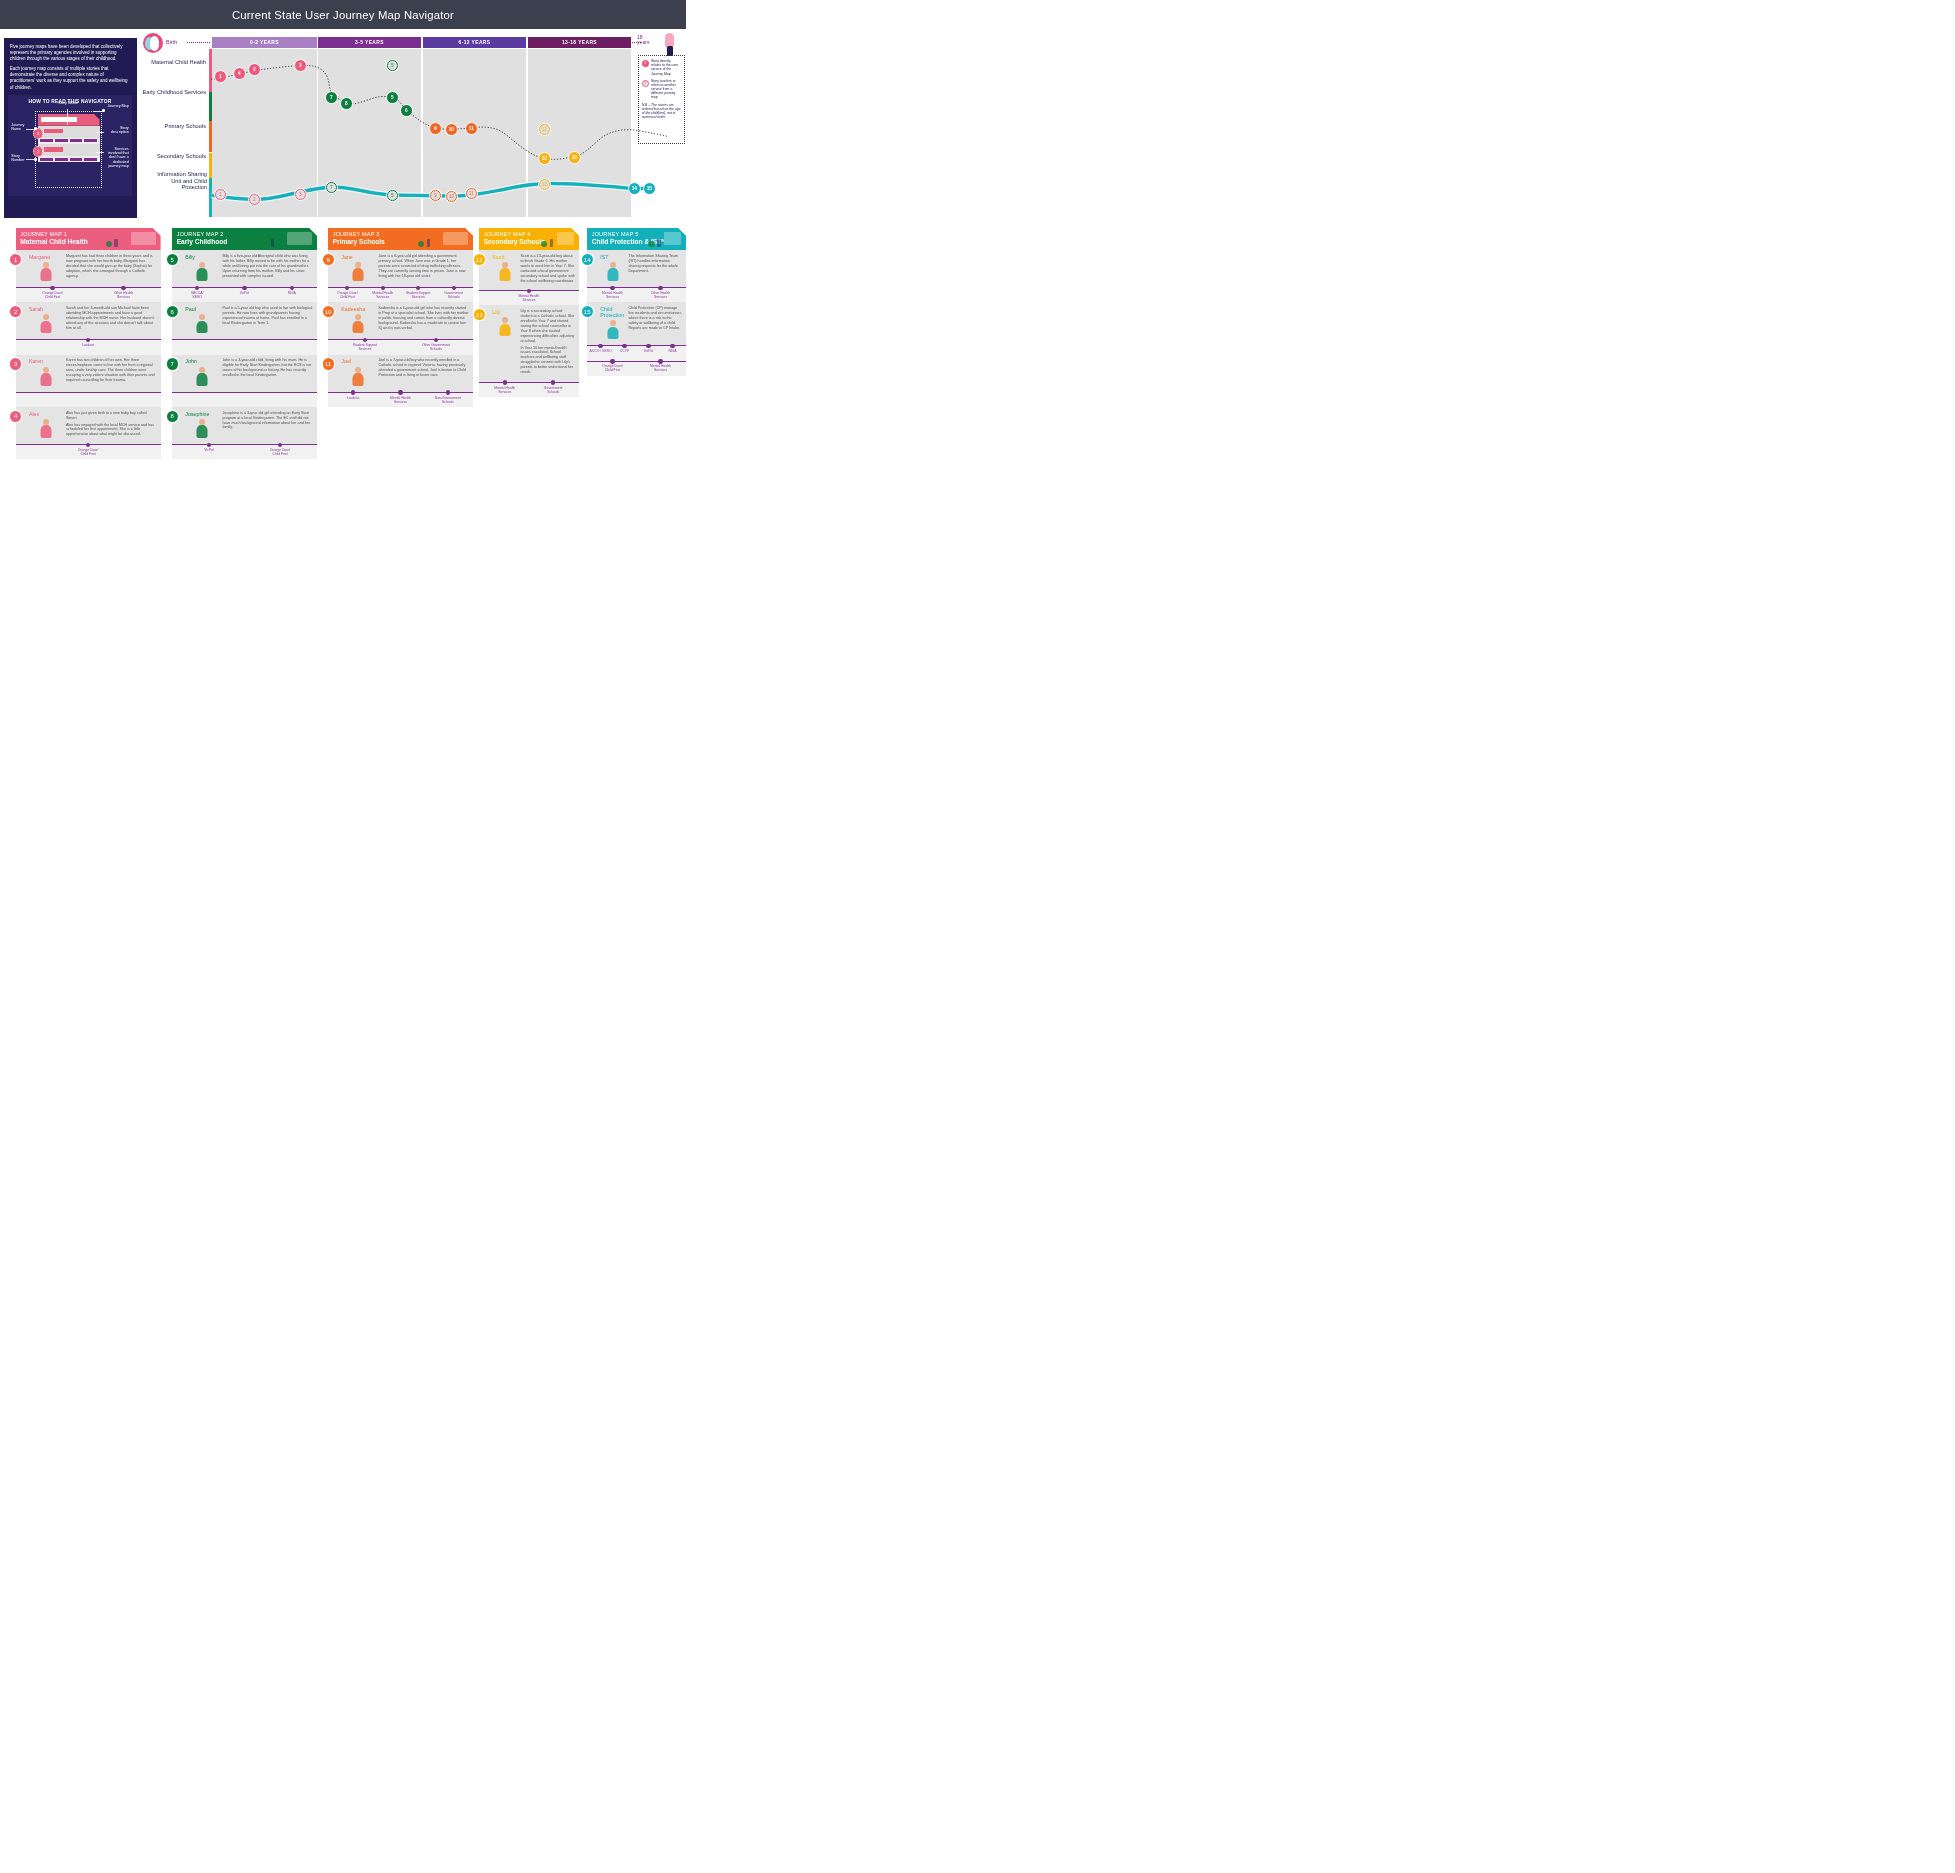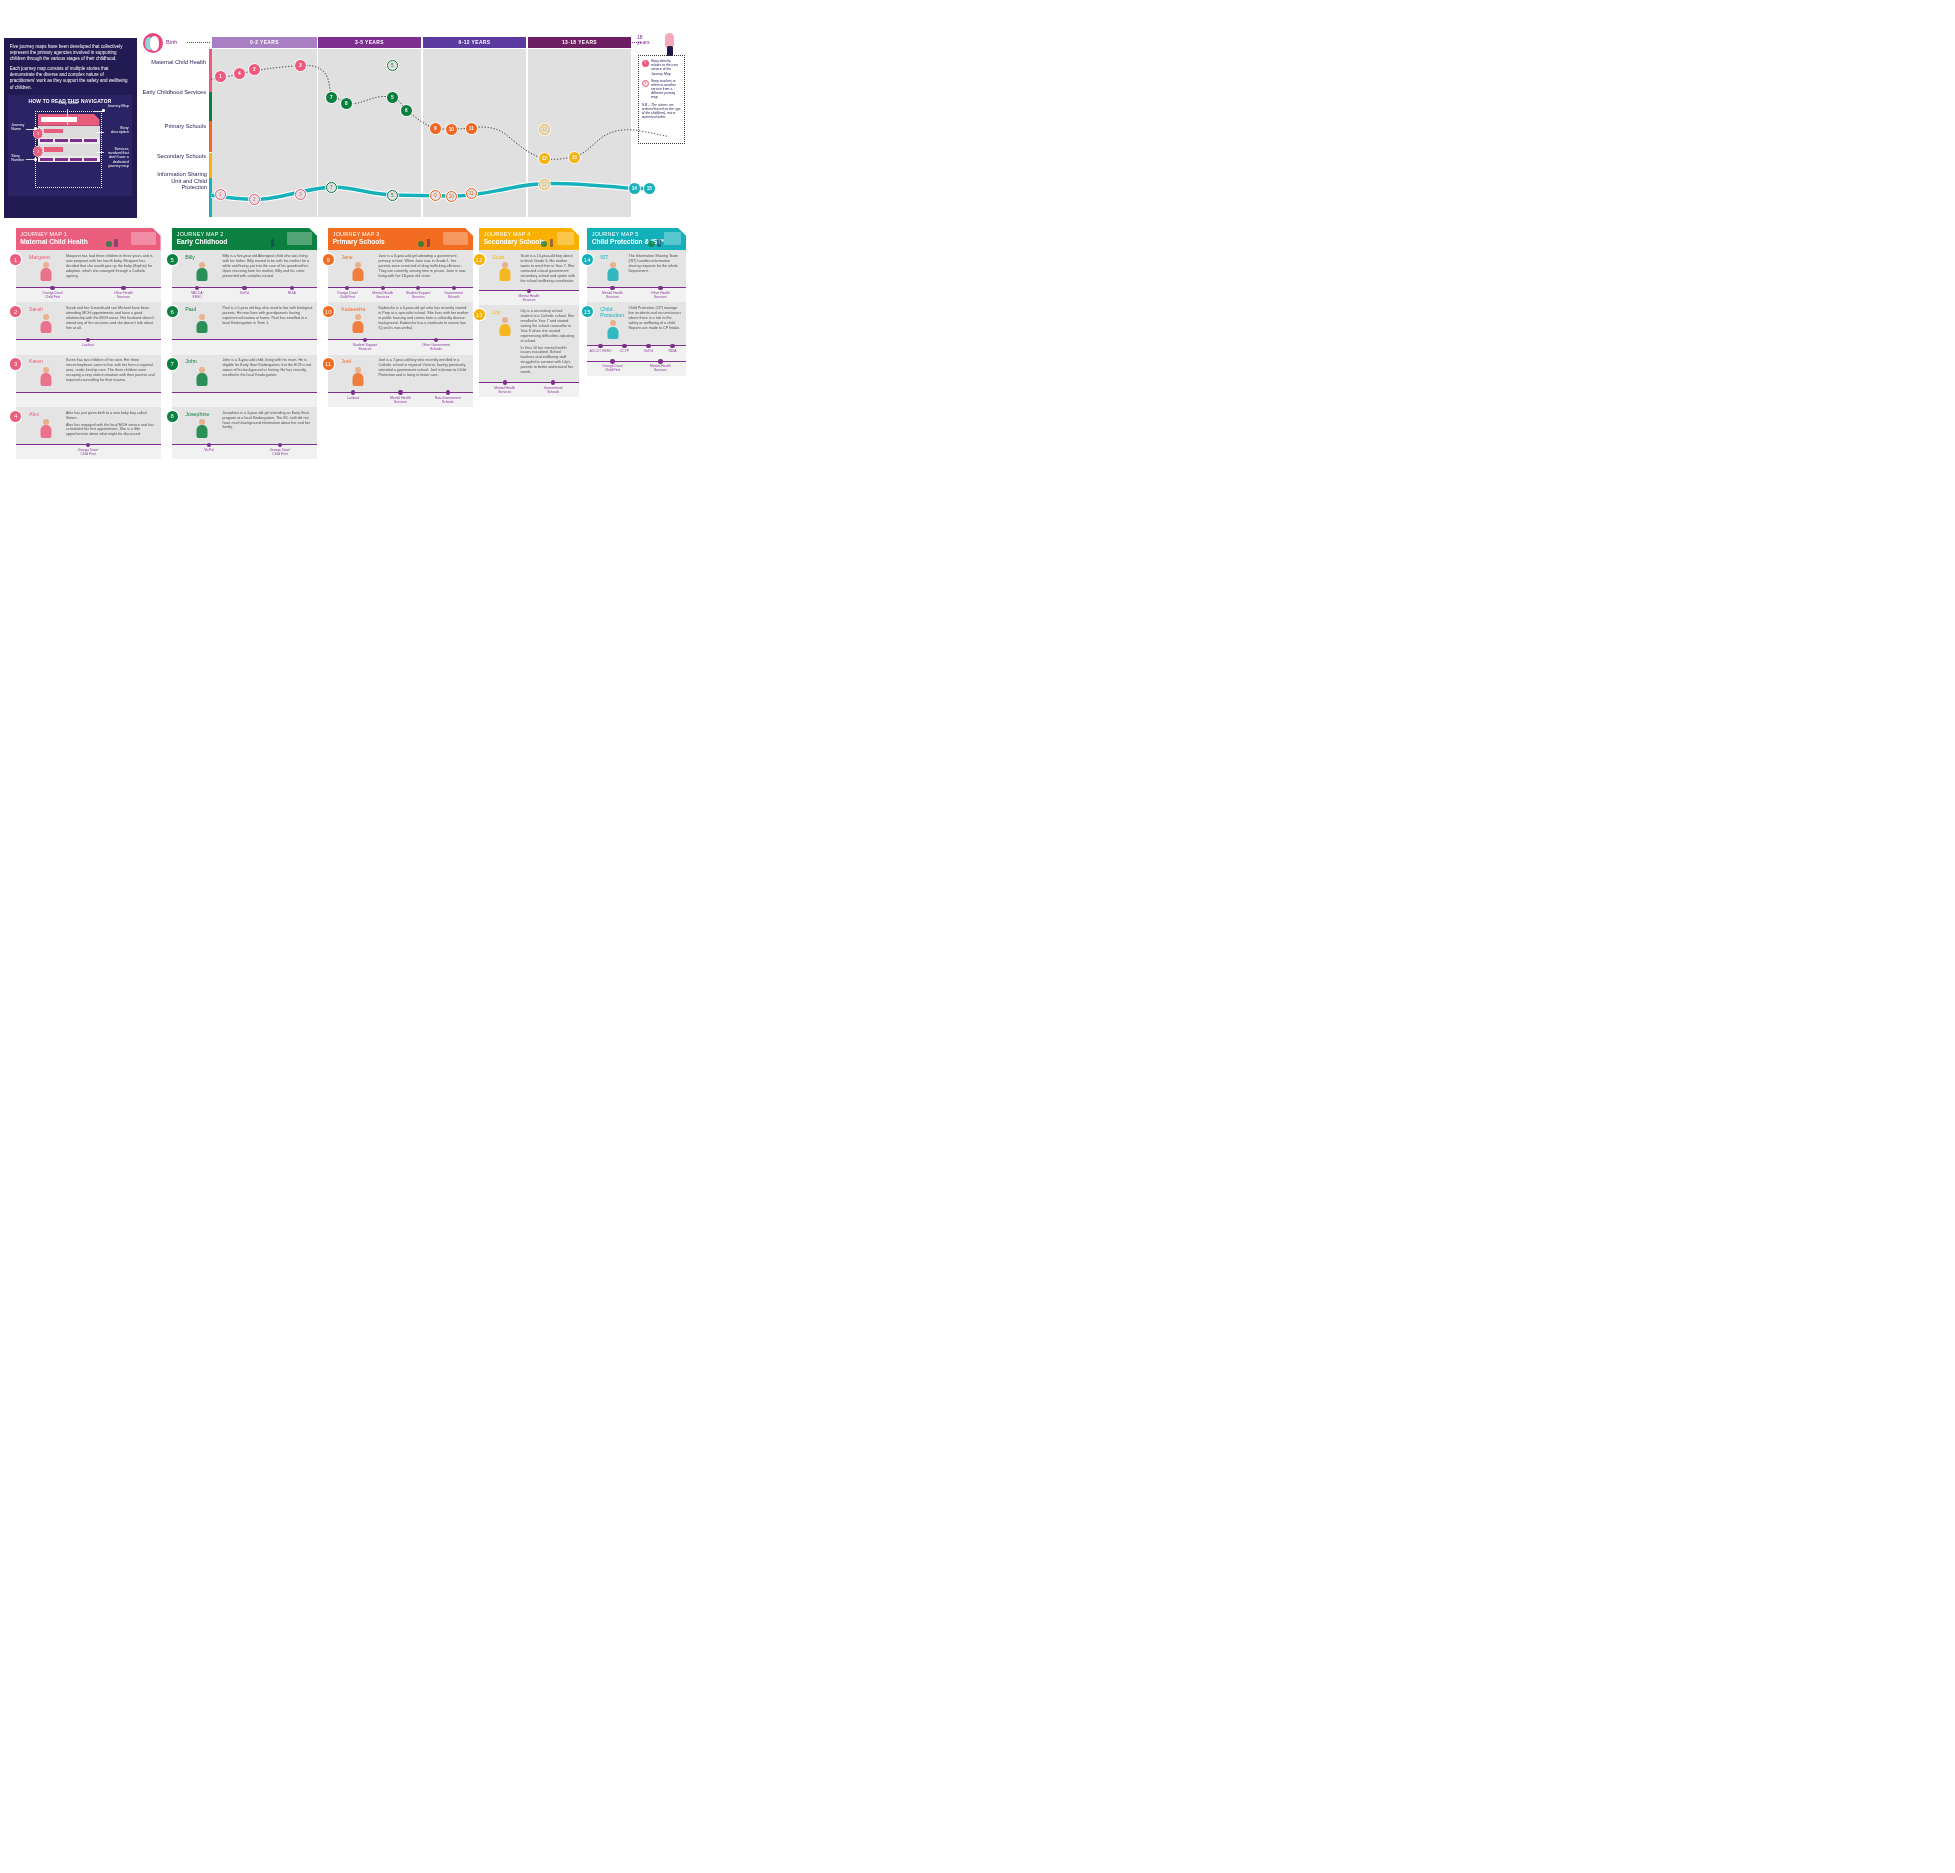--- a/index.html
+++ b/index.html
@@ -95,20 +95,23 @@
   .svc-row{position:relative;background:#f1f1f1;border-top:0.8px solid #7d2e8d;display:flex;min-height:11px;padding:0.8px 1.6px 2.3px;}
   .svc{flex:1;display:flex;flex-direction:column;align-items:center;}
   .svc .dot{width:4.3px;height:4.3px;border-radius:50%;background:#7d2e8d;margin-top:-3.1px;}
   .svc .slab{color:#8a3a9b;font-size:3.4px;line-height:1.2;text-align:center;margin-top:0.8px;white-space:pre-line;}
 </style>
 </head>
 <body>
 
 <div id="canvas">
 
+  <div class="titlebar">
+    <h1>Current State User Journey Map Navigator</h1>
+  </div>
 
   <div class="intro">
     <p>Five journey maps have been developed that collectively represent the primary agencies involved in supporting children through the various stages of their childhood.</p>
     <p>Each journey map consists of multiple stories that demonstrate the diverse and complex nature of practitioners’ work as they support the safety and wellbeing of children.</p>
     <div class="howto">
       <h2>HOW TO READ THIS NAVIGATOR</h2>
       <div class="mock">
         <div class="mock-card">
           <div class="mc-head">
               <span class="mc-title"></span>

